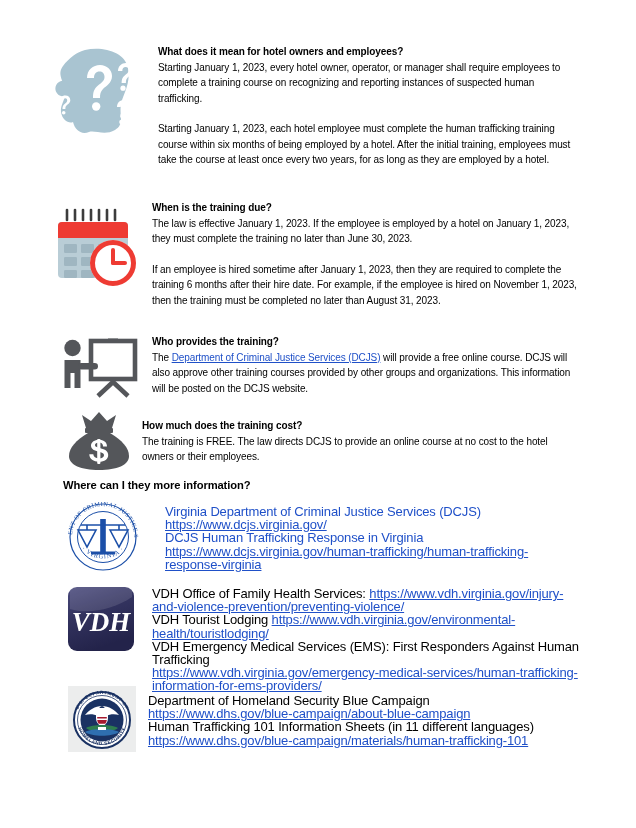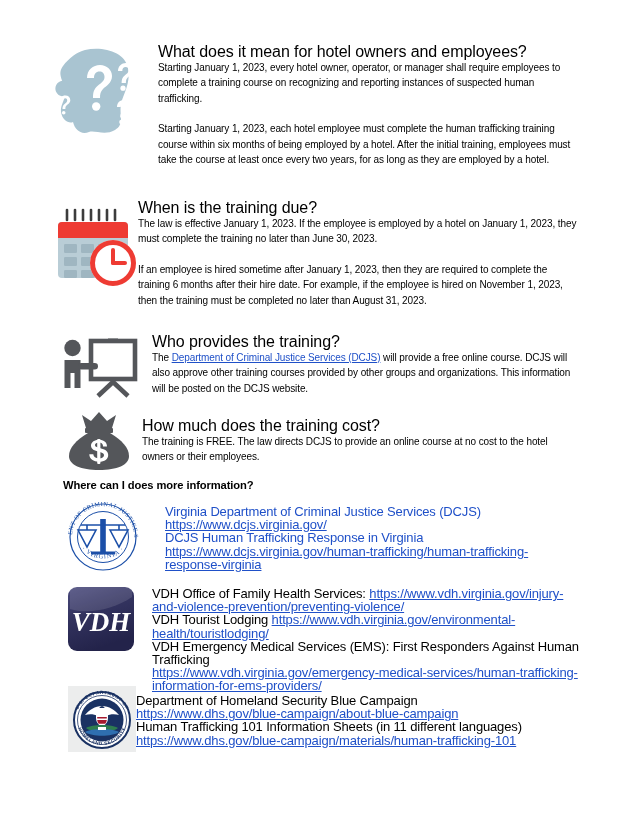--- a/index.html
+++ b/index.html
@@ -31,22 +31,22 @@
     flex: 0 0 auto;
     display: flex;
     align-items: flex-start;
     justify-content: center;
   }
   .text-col {
     flex: 1 1 auto;
   }
 
   h2.qhead {
-    font-size: 16px;
-    font-weight: normal;
+    font-size: 10px;
+    font-weight: bold;
     margin: 0 0 1px 0;
     line-height: 15px;
     letter-spacing: -0.1px;
   }
   p.body {
     font-size: 10px;
     line-height: 15.4px;
     margin: 0;
     letter-spacing: -0.1px;
   }
@@ -171,21 +171,21 @@
         </g>
 
         <circle cx="55" cy="55" r="23" fill="#ffffff"></circle>
         <circle cx="55" cy="55" r="20.5" fill="none" stroke="#ee3b33" stroke-width="5"></circle>
         <g stroke="#ee3b33" stroke-width="4" stroke-linecap="round">
           <line x1="55" y1="55" x2="55" y2="42"></line>
           <line x1="55" y1="55" x2="67" y2="55"></line>
         </g>
       </svg>
     </div>
-    <div class="text-col" style="">
+    <div class="text-col" style="margin-left:14px;">
       <h2 class="qhead">When is the training due?</h2>
       <p class="body">The law is effective January 1, 2023. If the employee is employed by a hotel on January 1, 2023, they must complete the training no later than June 30, 2023.</p>
       <p class="body">If an employee is hired sometime after January 1, 2023, then they are required to complete the training 6 months after their hire date. For example, if the employee is hired on November 1, 2023, then the training must be completed no later than August 31, 2023.</p>
     </div>
   </div>
 
   <div class="row" style="left:58px; top:334px; width:522px;">
     <div class="icon-col pres-wrap" style="padding-top:4px;">
       <svg viewBox="0 0 80 62" width="80" height="62" aria-hidden="true">
         <g fill="#54565a">
@@ -230,21 +230,21 @@
                    C37.6 30.6 39 31.8 39.1 34.5 Z"></path>
         </g>
       </svg>
     </div>
     <div class="text-col" style="margin-left:8px; padding-top:8px;">
       <h2 class="qhead">How much does the training cost?</h2>
       <p class="body">The training is FREE. The law directs DCJS to provide an online course at no cost to the hotel owners or their employees.</p>
     </div>
   </div>
 
-  <div class="section-title" style="left:63px; top:479px;">Where can I does more information?</div>
+  <div class="section-title" style="left:63px; top:479px;">Where can I they more information?</div>
 
   <div class="row" style="left:62px; top:495px; width:518px;">
     <div class="icon-col logo-box dcjs-seal">
       <svg viewBox="0 0 82 80" width="82" height="80" aria-hidden="true">
         <defs>
           <path id="arcTop" d="M 10,42 A 31,31 0 0 1 72,42" fill="none"></path>
           <path id="arcBot" d="M 13,42 A 29,29 0 0 0 69,42" fill="none"></path>
         </defs>
         <circle cx="41" cy="42" r="33" fill="none" stroke="#1b4fa8" stroke-width="1.2"></circle>
         <circle cx="41" cy="42" r="25.5" fill="none" stroke="#1b4fa8" stroke-width="1"></circle>
@@ -329,21 +329,21 @@
 
         <g>
           <path d="M18 42 C24 38 44 38 50 42 C44 47 24 47 18 42 Z" fill="#2e7d4f"></path>
           <path d="M17 46 C24 42 44 42 51 46 C44 51 24 51 17 46 Z" fill="#2f6fb0"></path>
           <path d="M30 41 h8 v3 h-8 z" fill="#ffffff"></path>
         </g>
 
         <circle cx="34" cy="34" r="24.5" fill="none" stroke="#1a3263" stroke-width="0.8"></circle>
       </svg>
     </div>
-    <div class="text-col" style="padding-top:8px;">
+    <div class="text-col" style="margin-left:12px; padding-top:8px;">
       <div class="res-line">Department of Homeland Security Blue Campaign</div>
       <div class="res-line"><a class="lnk" href="#">https://www.dhs.gov/blue-campaign/about-blue-campaign</a></div>
       <div class="res-line">Human Trafficking 101 Information Sheets (in 11 different languages)</div>
       <div class="res-line"><a class="lnk" href="#">https://www.dhs.gov/blue-campaign/materials/human-trafficking-101</a></div>
     </div>
   </div>
 
 </div>
 
 </body></html>

